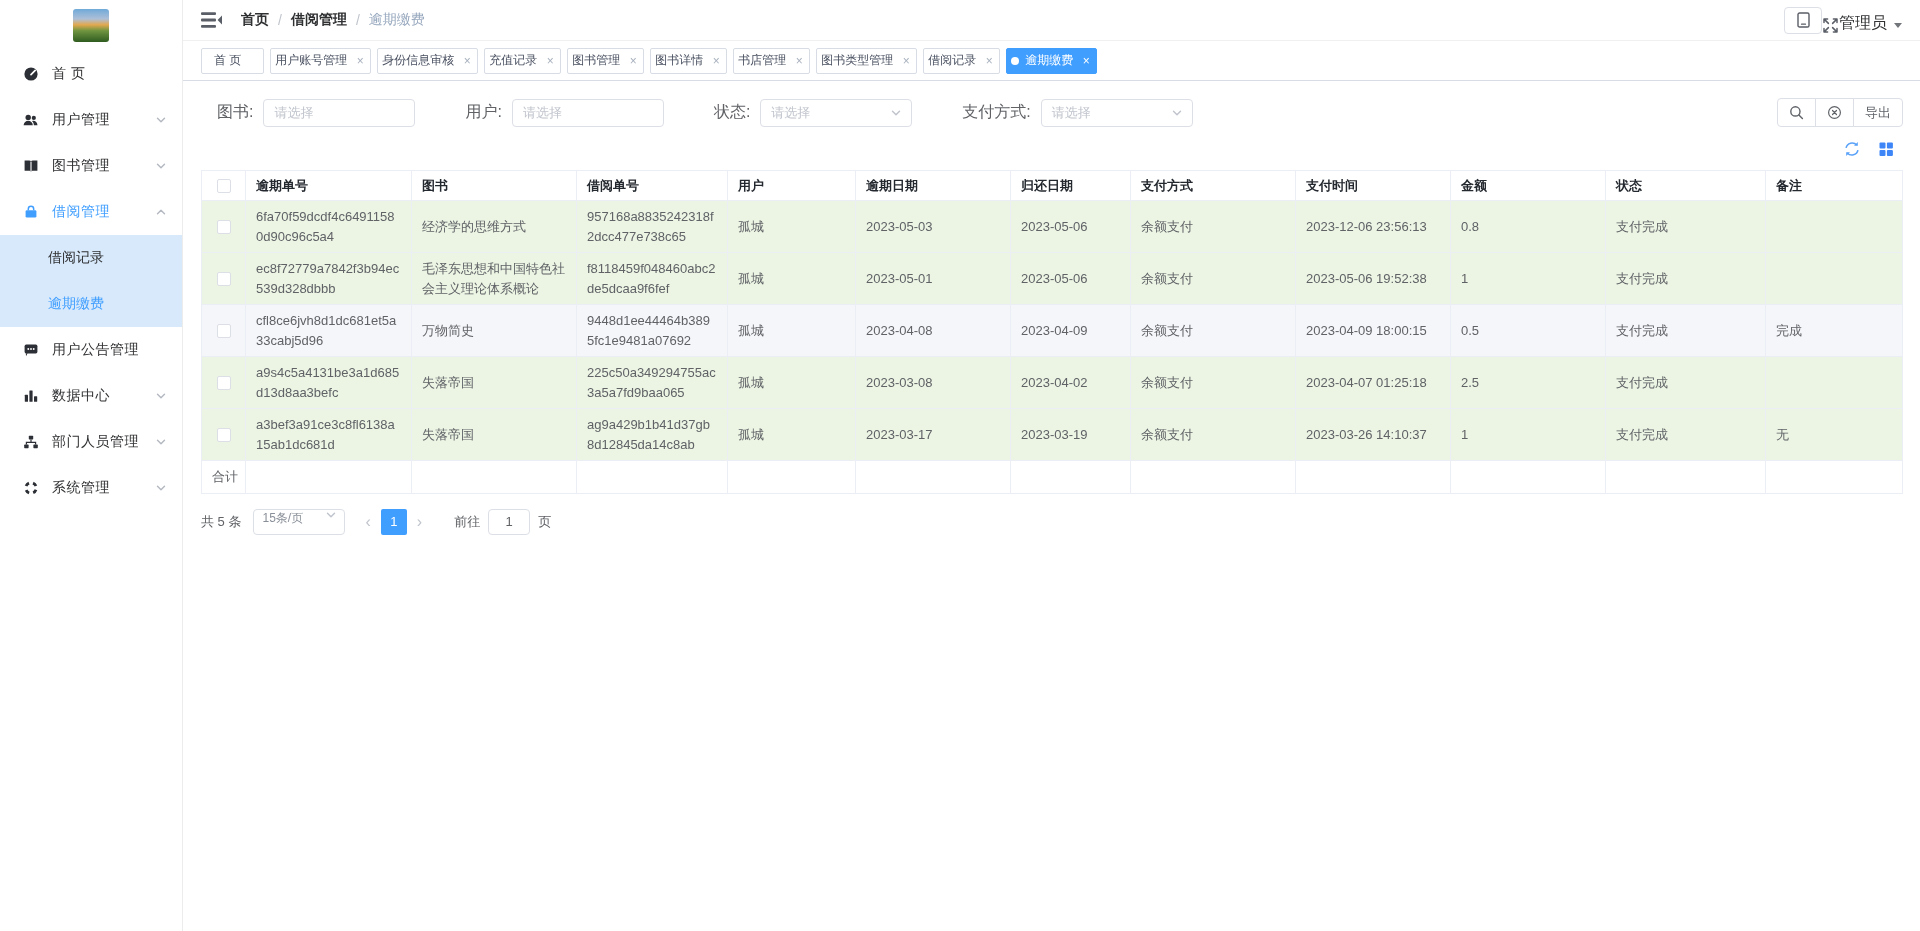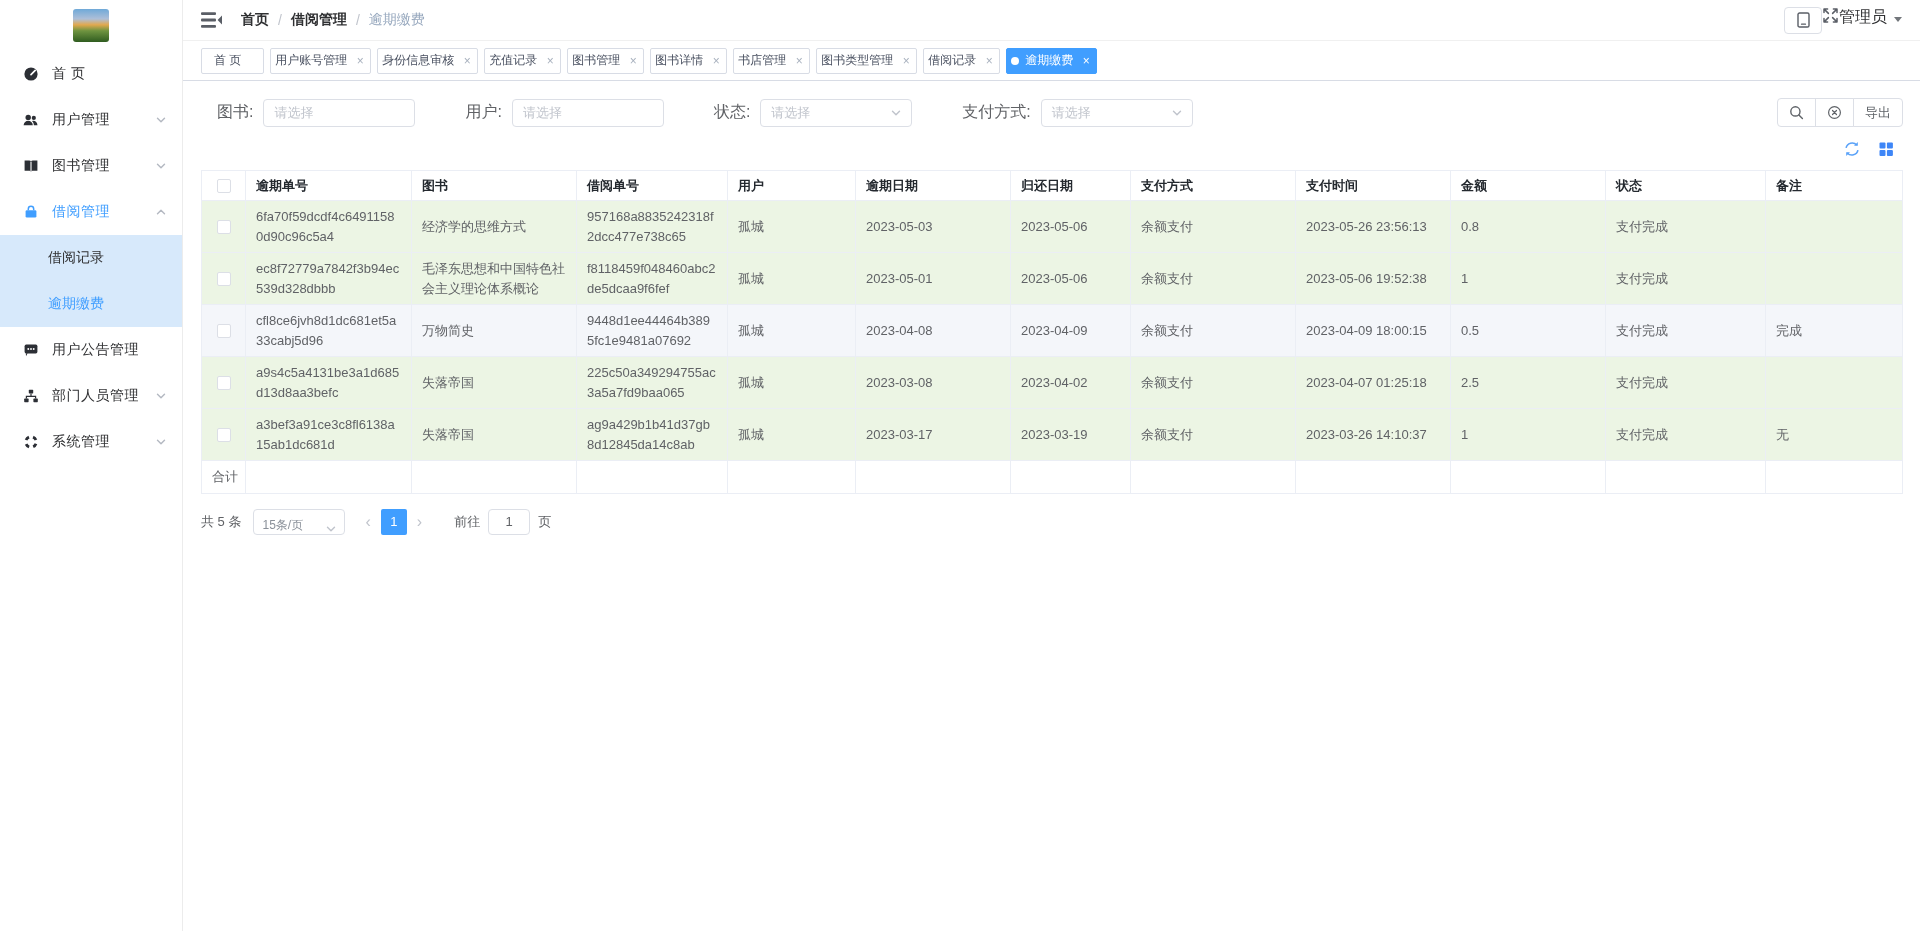--- a/index.html
+++ b/index.html
@@ -32,21 +32,21 @@
   .submenu-item.active{color:var(--accent)}
 
   
   .main{flex:1;display:flex;flex-direction:column;min-width:0}
   .topbar{height:41px;flex-shrink:0;display:flex;align-items:center;padding:0 18px;border-bottom:1px solid #f0f0f0;background:#fff}
   .hamburger{display:inline-flex;color:#5a5e66;cursor:pointer}
   .breadcrumb{margin-left:19px;display:flex;align-items:center;font-size:14px}
   .crumb{color:#303133;font-weight:bold;cursor:pointer}
   .crumb.last{color:#97a8be;font-weight:normal;cursor:default}
   .crumb-sep{margin:0 9px;color:#c0c4cc;font-weight:normal}
-  .topbar-right{margin-left:auto;display:flex;align-items:flex-start;}
+  .topbar-right{margin-left:auto;display:flex;align-items:flex-end;}
   .phone-btn{width:38px;height:27px;border:1px solid #dcdfe6;border-radius:4px;background:#fff;
      display:inline-flex;align-items:center;justify-content:center;color:#5a5e66;cursor:pointer}
   .fullscreen{display:inline-flex;color:#5a5e66;cursor:pointer}
   .admin{display:flex;align-items:center;gap:7px;cursor:pointer}
   .admin-name{font-size:16px;color:#303133}
   .caret{width:0;height:0;border-left:4px solid transparent;border-right:4px solid transparent;border-top:5px solid #72767b;margin-top:4px}
 
   
   .tabbar{height:40px;flex-shrink:0;display:flex;align-items:center;gap:6px;padding:0 18px;border-bottom:1px solid #d8dce5;background:#fff}
   .tab{height:26px;display:inline-flex;align-items:center;padding:0 4px;border:1px solid #d8dce5;border-radius:2px;
@@ -92,21 +92,21 @@
   .grid .ckcell{text-align:center;padding:0}
   .cb{width:14px;height:14px;border:1px solid #dcdfe6;border-radius:2px;background:#fff;display:inline-block;vertical-align:middle;cursor:pointer}
   tr.success td{background:var(--success-row)}
   tr.hover td{background:var(--alt-row)}
   tr.total td{height:32px;background:#fff;white-space:nowrap;overflow:visible}
 
   
   .pagination{display:flex;align-items:center;margin-top:15px;font-size:13px;color:#606266}
   .pg-total{white-space:nowrap}
   .psize{width:92px;height:26px;border:1px solid #dcdfe6;border-radius:4px;margin:0 14px 0 12px;padding:0 8px;
-       display:flex;align-items:flex-end;justify-content:space-between;color:#8a9099;font-size:12px;cursor:pointer}
+       display:flex;align-items:flex-start;justify-content:space-between;color:#8a9099;font-size:12px;cursor:pointer}
   .pg-arrow{color:#c0c4cc;font-size:16px;padding:0 6px;cursor:pointer;line-height:1}
   .pg-num{min-width:26px;height:26px;margin:0 4px;background:var(--accent);color:#fff;border-radius:2px;
        display:inline-flex;align-items:center;justify-content:center;font-size:13px;cursor:pointer}
   .pg-goto{margin-left:26px;white-space:nowrap}
   .goto-input{width:42px;height:26px;border:1px solid #dcdfe6;border-radius:4px;margin:0 8px;text-align:center;
        font-size:13px;color:#606266;outline:none;font-family:"Liberation Sans","DejaVu Sans",sans-serif}
 </style>
 </head>
 <body>
 
@@ -178,20 +178,35 @@
           <span class="mi-icon">
             <svg width="16" height="16" viewBox="0 0 16 16">
               <rect x="1.6" y="2.6" width="12.8" height="8.8" rx="1.6" fill="currentColor"></rect>
               <path d="M4.6 11.2 3 14.2l-.2-3z" fill="currentColor"></path>
               <circle cx="5.3" cy="7" r=".95" fill="#fff"></circle>
               <circle cx="8" cy="7" r=".95" fill="#fff"></circle>
               <circle cx="10.7" cy="7" r=".95" fill="#fff"></circle>
             </svg>
           </span>
           <span class="mi-label">用户公告管理</span>
+        </div>
+        <div class="menu-item">
+          <span class="mi-icon">
+            <svg width="16" height="16" viewBox="0 0 16 16">
+              <rect x="1.8" y="6.8" width="3.2" height="7" rx=".5" fill="currentColor"></rect>
+              <rect x="6.4" y="2.6" width="3.2" height="11.2" rx=".5" fill="currentColor"></rect>
+              <rect x="11" y="8.2" width="3.2" height="5.6" rx=".5" fill="currentColor"></rect>
+            </svg>
+          </span>
+          <span class="mi-label">数据中心</span>
+          <span class="chev">
+            <svg width="10" height="10" viewBox="0 0 10 10">
+              <path d="M1.5 3.2 5 6.8l3.5-3.6" fill="none" stroke="currentColor" stroke-width="1.4" stroke-linecap="round" stroke-linejoin="round"></path>
+            </svg>
+          </span>
         </div>
         <div class="menu-item">
           <span class="mi-icon">
             <svg width="16" height="16" viewBox="0 0 16 16">
               <rect x="5.8" y="1.8" width="4.4" height="3.6" rx=".6" fill="currentColor"></rect>
               <rect x="1.2" y="10.6" width="4.4" height="3.6" rx=".6" fill="currentColor"></rect>
               <rect x="10.4" y="10.6" width="4.4" height="3.6" rx=".6" fill="currentColor"></rect>
               <path d="M8 5.4v3M3.4 10.6V8.4h9.2v2.2" fill="none" stroke="currentColor" stroke-width="1.2"></path>
             </svg>
           </span>
@@ -414,21 +429,21 @@
           <tbody>
             <tr class="success">
               <td class="ckcell"><span class="cb"></span></td>
               <td>6fa70f59dcdf4c64911580d90c96c5a4</td>
               <td>经济学的思维方式</td>
               <td>957168a8835242318f2dcc477e738c65</td>
               <td>孤城</td>
               <td>2023-05-03</td>
               <td>2023-05-06</td>
               <td>余额支付</td>
-              <td>2023-05-26 23:56:13</td>
+              <td>2023-12-06 23:56:13</td>
               <td>0.8</td>
               <td>支付完成</td>
               <td></td>
             </tr>
             <tr class="success">
               <td class="ckcell"><span class="cb"></span></td>
               <td>ec8f72779a7842f3b94ec539d328dbbb</td>
               <td>毛泽东思想和中国特色社会主义理论体系概论</td>
               <td>f8118459f048460abc2de5dcaa9f6fef</td>
               <td>孤城</td>

